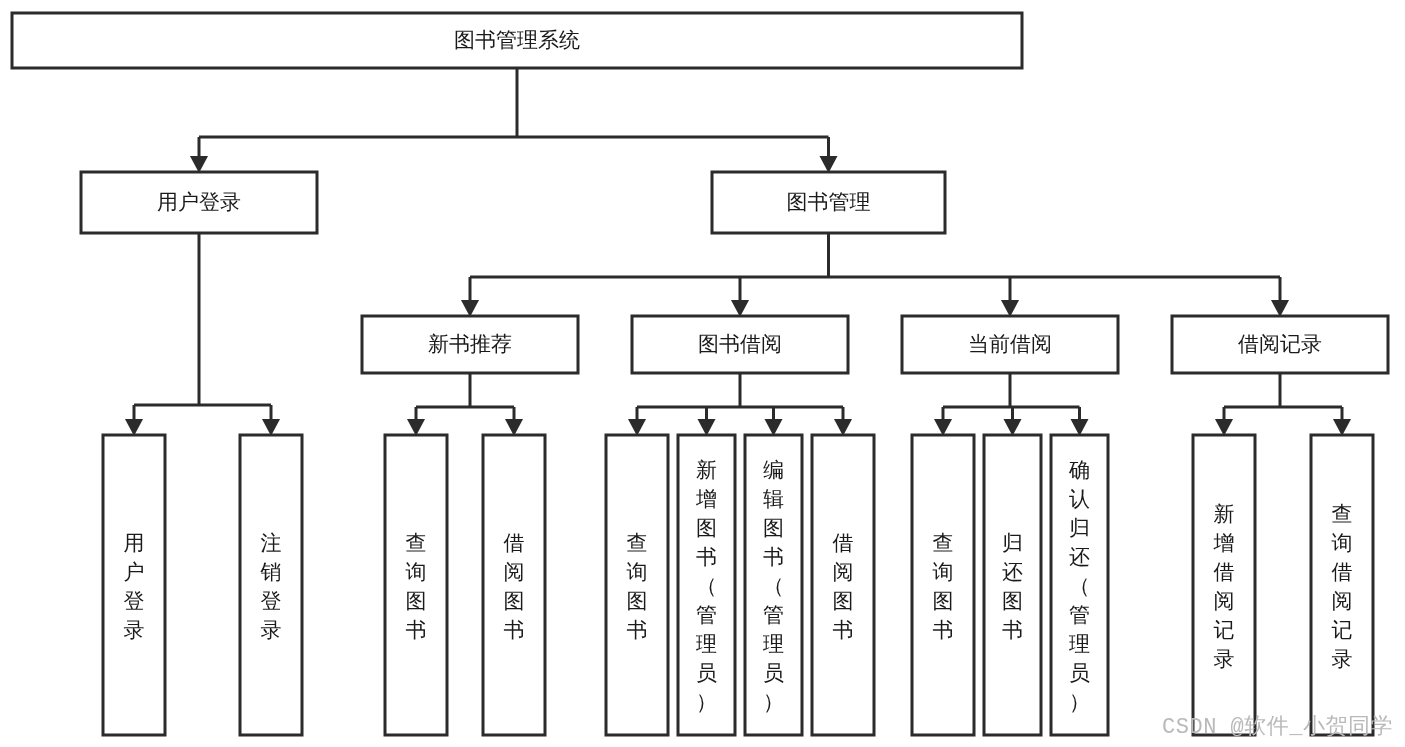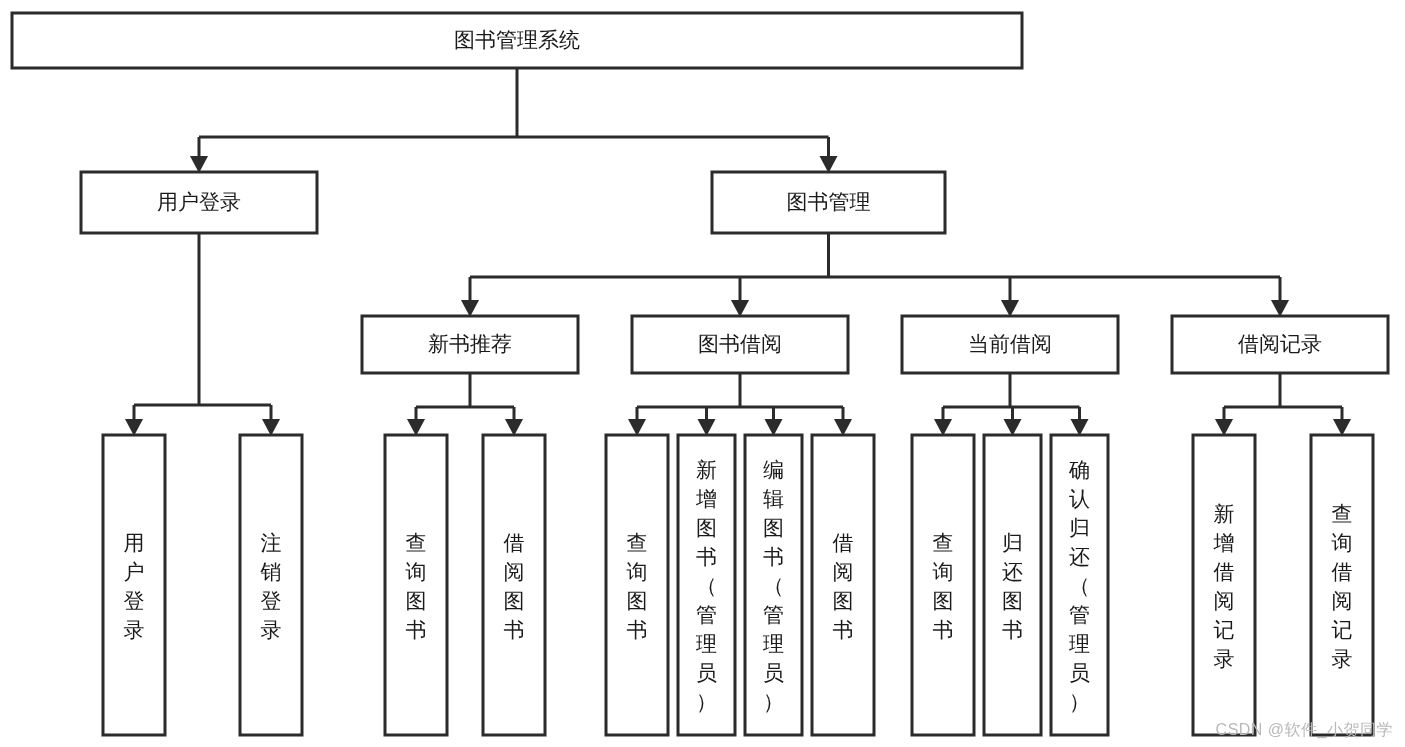--- a/index.html
+++ b/index.html
@@ -50,22 +50,22 @@
   .node-label-v {
     font-family: "Liberation Sans", "DejaVu Sans", sans-serif;
     font-size: 21px;
     fill: #1a1a1a;
     text-anchor: middle;
   }
   .watermark {
     position: absolute;
     right: 12px;
     bottom: 6px;
-    font-family: Liberation Sans, sans-serif;
-    font-size: 16px;
+    font-family: Liberation Mono, monospace;
+    font-size: 22px;
     color: #b9b9b9;
     white-space: nowrap;
     letter-spacing: 0.5px;
   }
 </style>
 </head>
 <body>
 
 <div id="diagram-root">
   <svg id="diagram-svg" viewBox="0 0 1405 747">

